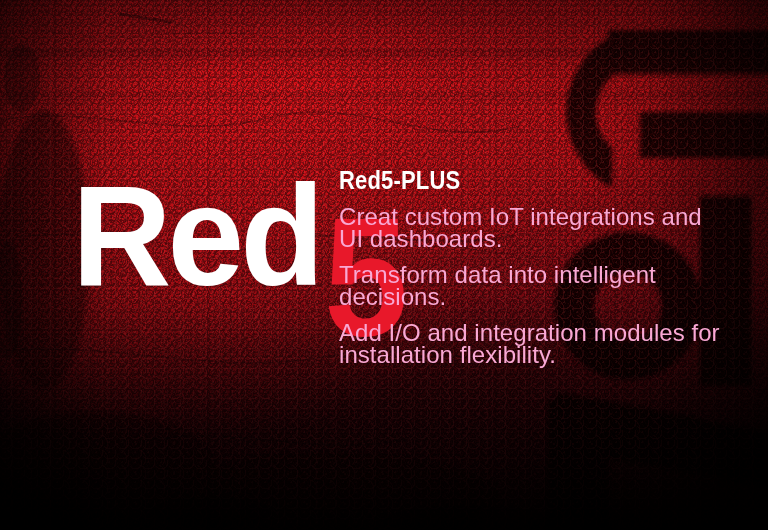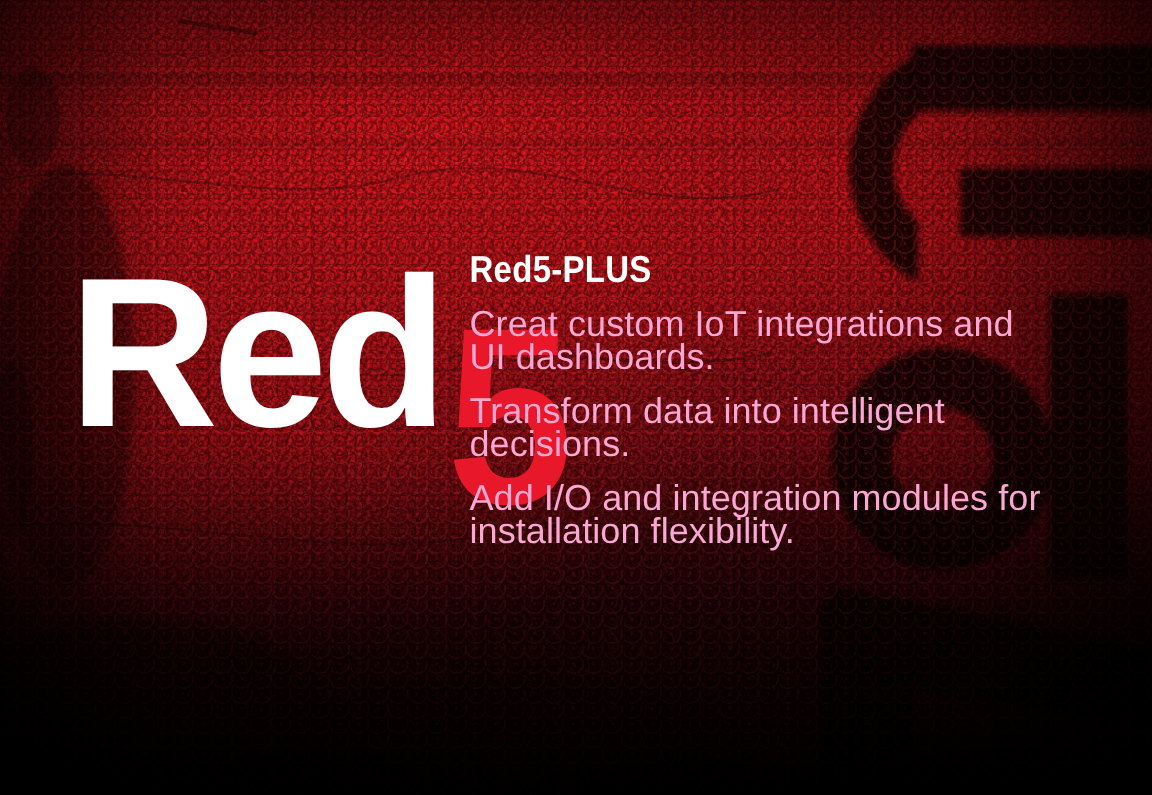--- a/index.html
+++ b/index.html
@@ -91,20 +91,21 @@
     background:
       radial-gradient(ellipse 78% 72% at 46% 34%, rgba(0,0,0,0) 38%, rgba(0,0,0,.34) 72%, rgba(0,0,0,.80) 100%),
       linear-gradient(180deg, rgba(0,0,0,.28) 0%, rgba(0,0,0,0) 16%, rgba(0,0,0,0) 56%, rgba(0,0,0,.55) 88%, rgba(0,0,0,.88) 100%),
       linear-gradient(90deg, rgba(0,0,0,.46) 0%, rgba(0,0,0,0) 14%, rgba(0,0,0,0) 84%, rgba(0,0,0,.40) 100%);
   }
 
   
   .content {
     position: absolute;
     inset: 0;
+    margin-left: 26px;
   }
 
   
   .wordmark {
     position: absolute;
     left: 46px;
     top: 160px;
     display: flex;
     align-items: flex-start;
     line-height: 1;

